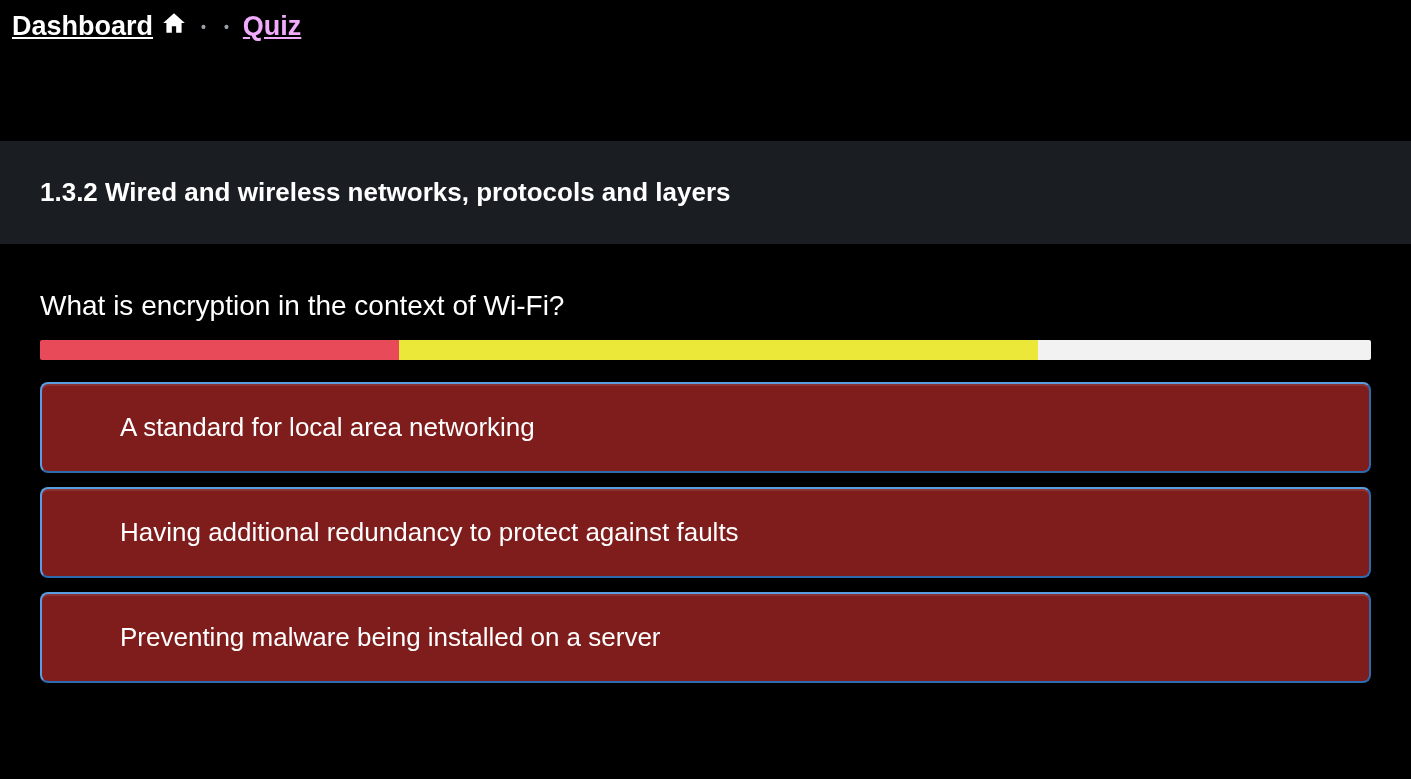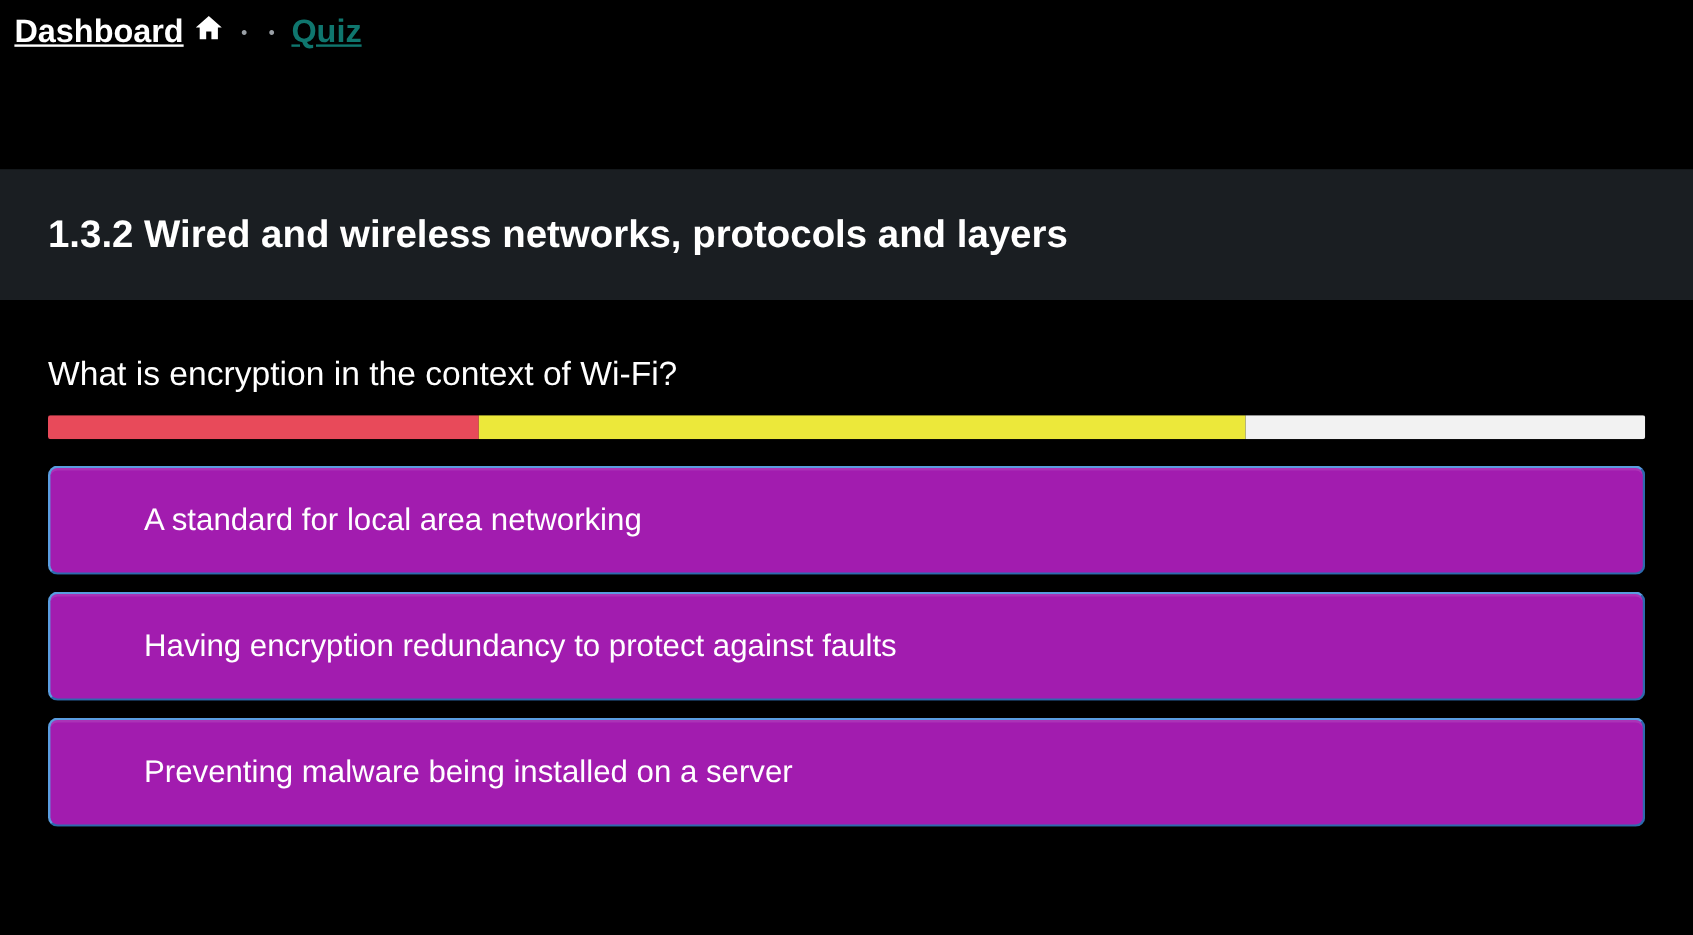--- a/index.html
+++ b/index.html
@@ -23,40 +23,40 @@
       align-items: center;
       gap: 10px;
     }
     .breadcrumb .item {
       color: #ffffff;
       display: inline-flex;
       align-items: center;
       gap: 8px;
     }
     .breadcrumb .item.active {
-      color: #0f766e;
+      color: #f0abfc;
     }
     .breadcrumb .sep {
       color: #9aa0a6;
       font-size: 14px;
       padding: 0 4px;
     }
     .home-icon svg {
       width: 26px;
       height: 26px;
       fill: #ffffff;
       display: inline-block;
     }
     .header-bar {
       background: #1a1e22;
       padding: 36px 40px;
       margin-top: 88px;
     }
     .header-title {
-      font-size: 32px;
+      font-size: 26px;
       font-weight: 700;
       color: #ffffff;
     }
     .quiz-area {
       padding: 46px 40px 0 40px;
     }
     .question-text {
       font-size: 28px;
       font-weight: 400;
       color: #ffffff;
@@ -72,21 +72,21 @@
     }
     .progress-seg {
       height: 100%;
     }
     .answers {
       display: flex;
       flex-direction: column;
       gap: 14px;
     }
     .answer-btn {
-      background: #a21caf;
+      background: #7f1d1d;
       border: 2px solid #2d6aae;
       border-top-color:#5a9de0;
       border-left-color:#5a9de0;
       border-radius: 8px;
       color: #ffffff;
       font-size: 26px;
       font-weight: 500;
       padding: 28px 20px 28px 78px;
       text-align: left;
       cursor: pointer;
@@ -123,19 +123,19 @@
     <div class="progress-seg" style="background:#e84a5a;width:27%"></div>
     <div class="progress-seg" style="background:#ece83a;width:48%"></div>
     <div class="progress-seg" style="background:#f2f2f2;width:25%"></div>
   </div>
 
   <div class="answers">
     <button class="answer-btn">
       <span>A standard for local area networking</span>
     </button>
     <button class="answer-btn">
-      <span>Having encryption redundancy to protect against faults</span>
+      <span>Having additional redundancy to protect against faults</span>
     </button>
     <button class="answer-btn">
       <span>Preventing malware being installed on a server</span>
     </button>
   </div>
 </div>
 
 </body></html>

